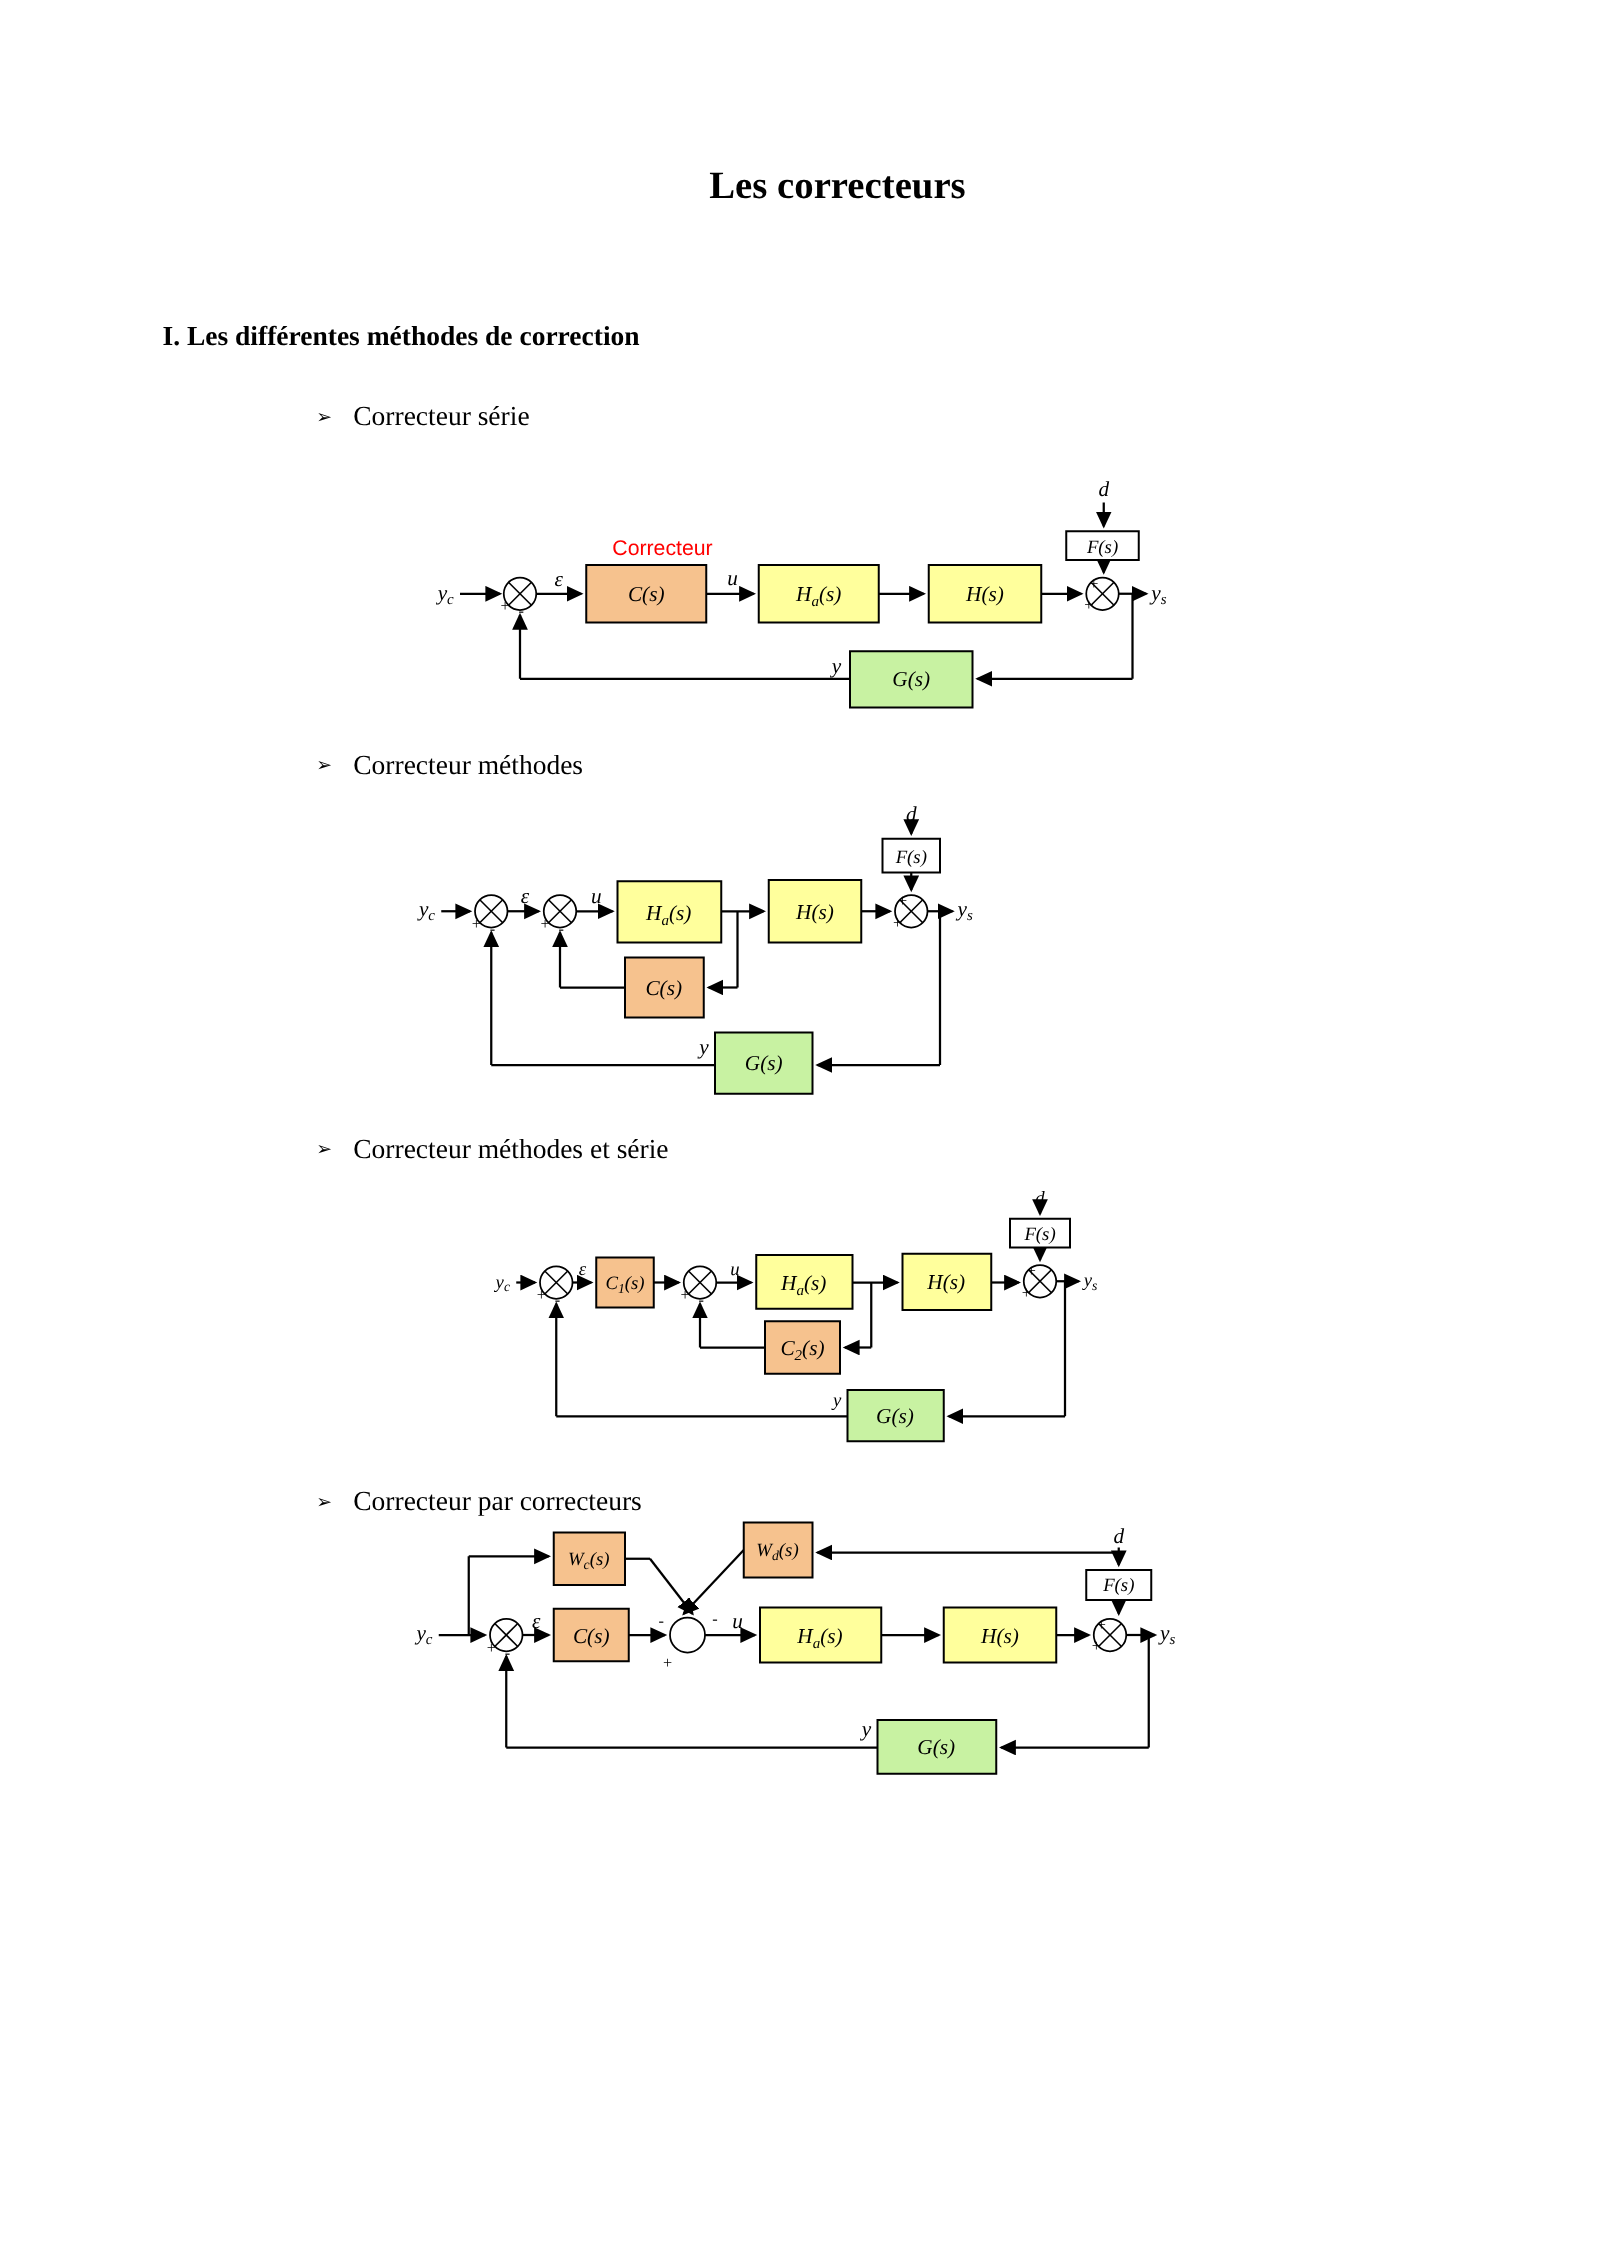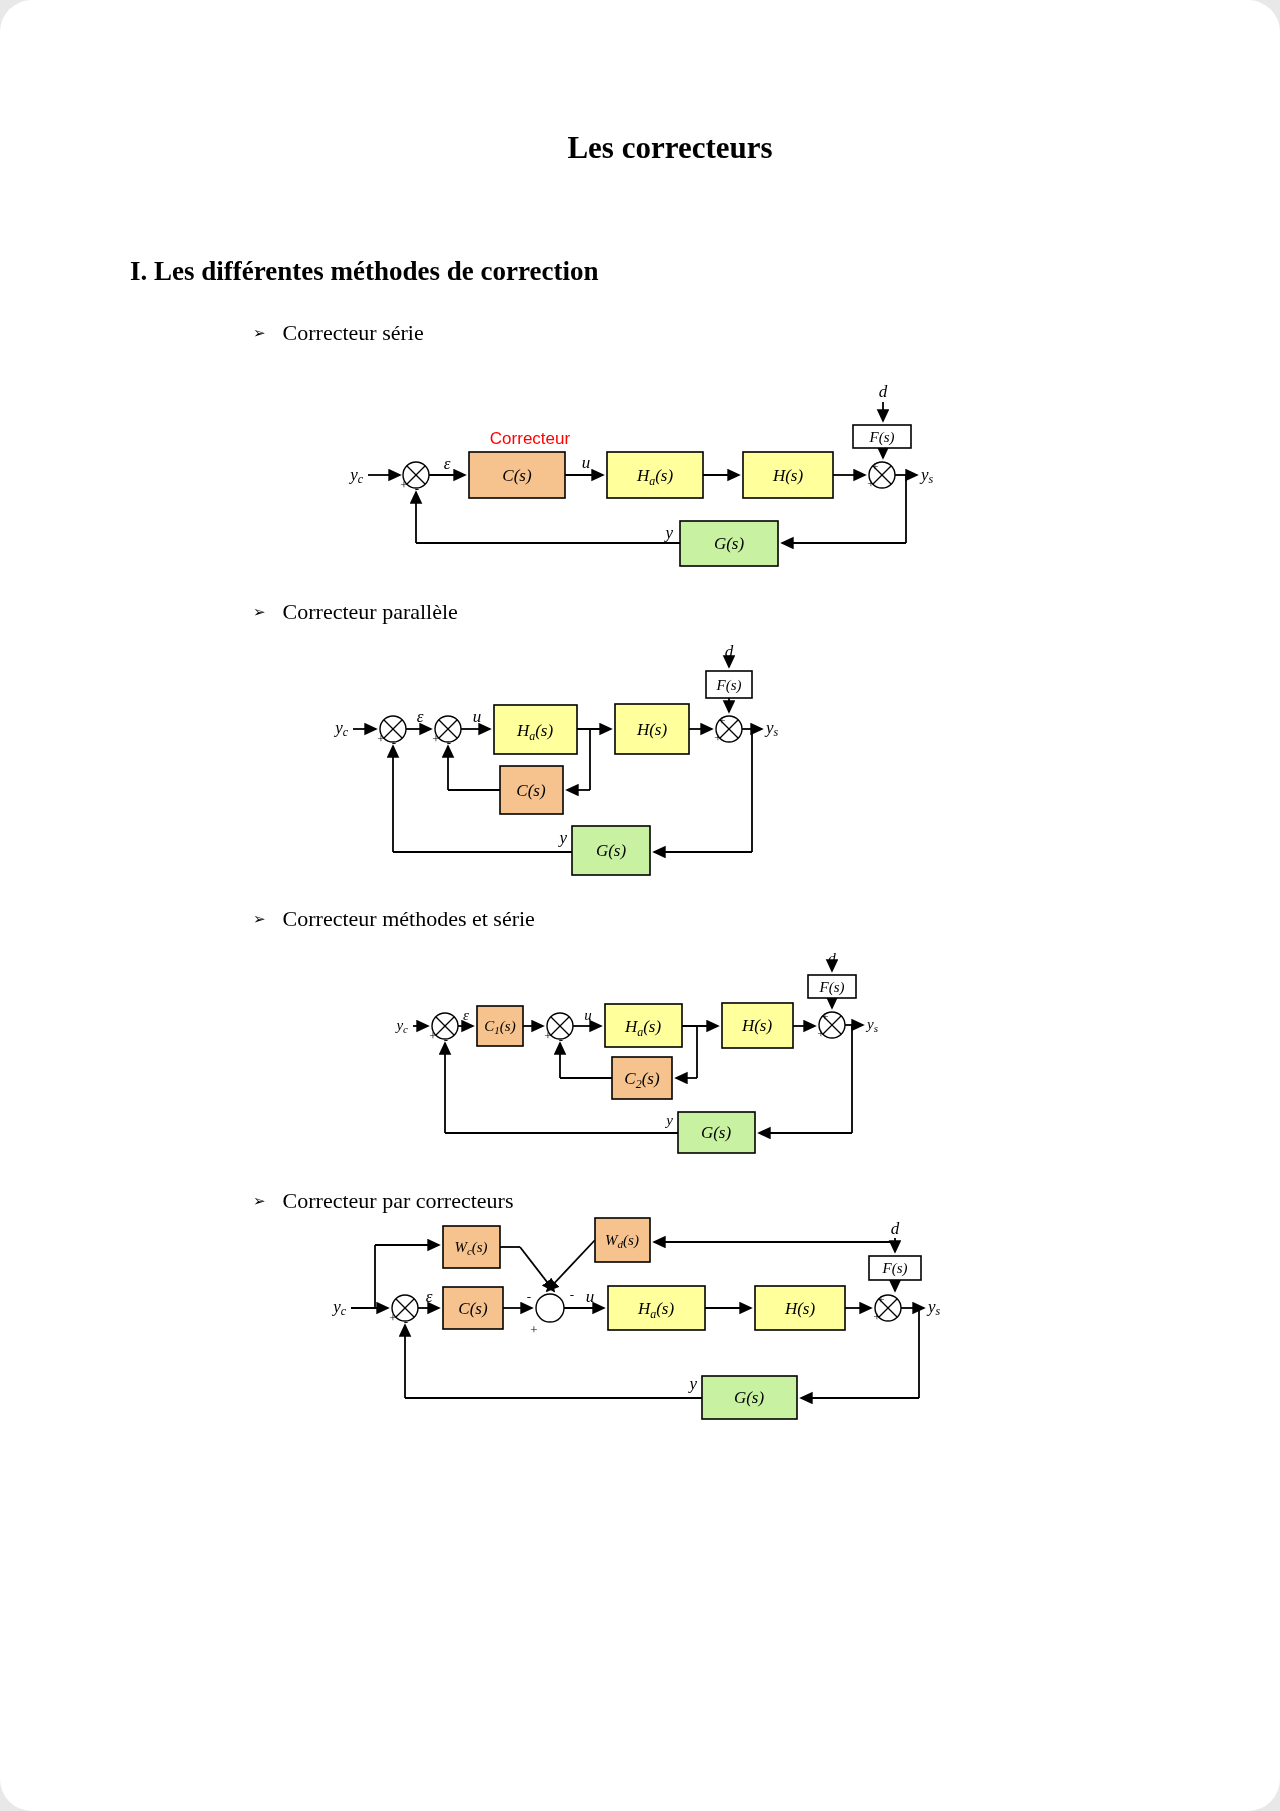--- a/index.html
+++ b/index.html
@@ -4,30 +4,29 @@
 <style>
   html,body{margin:0;padding:0;background:#e8e8e8;}
   .page{
     position:relative;
     width:1280px;height:1811px;
     margin:0 auto;
     background:#ffffff;
     font-family:"Liberation Serif", serif;
     color:#000;
     overflow:hidden;
-    border-radius:32px;
   }
   .page-title{
     position:absolute;left:60px;width:1220px;top:130px;
     text-align:center;
     font-size:31px;font-weight:bold;
   }
   .section-heading{
     position:absolute;left:130px;top:256px;
-    font-size:27px;font-weight:bold;
+    font-size:22px;font-weight:bold;
   }
   .bullet{
     position:absolute;left:253px;
     font-size:22px;
     display:flex;align-items:center;gap:17px;
   }
   .bullet-glyph{font-family:"DejaVu Sans",sans-serif;font-size:15px;line-height:1;}
   .b1{top:320px}.b2{top:599px}.b3{top:906px}.b4{top:1188px}
   svg{position:absolute;overflow:visible;}
   .d1{left:280px;top:380px;}
@@ -62,21 +61,21 @@
 
   <div class="page-title">Les correcteurs</div>
   <div class="section-heading">I. Les différentes méthodes de correction</div>
 
   <div class="bullet b1">
     <span class="bullet-glyph">➢</span>
     <span>Correcteur série</span>
   </div>
   <div class="bullet b2">
     <span class="bullet-glyph">➢</span>
-    <span>Correcteur parallèle</span>
+    <span>Correcteur méthodes</span>
   </div>
   <div class="bullet b3">
     <span class="bullet-glyph">➢</span>
     <span>Correcteur méthodes et série</span>
   </div>
   <div class="bullet b4">
     <span class="bullet-glyph">➢</span>
     <span>Correcteur par correcteurs</span>
   </div>
 

